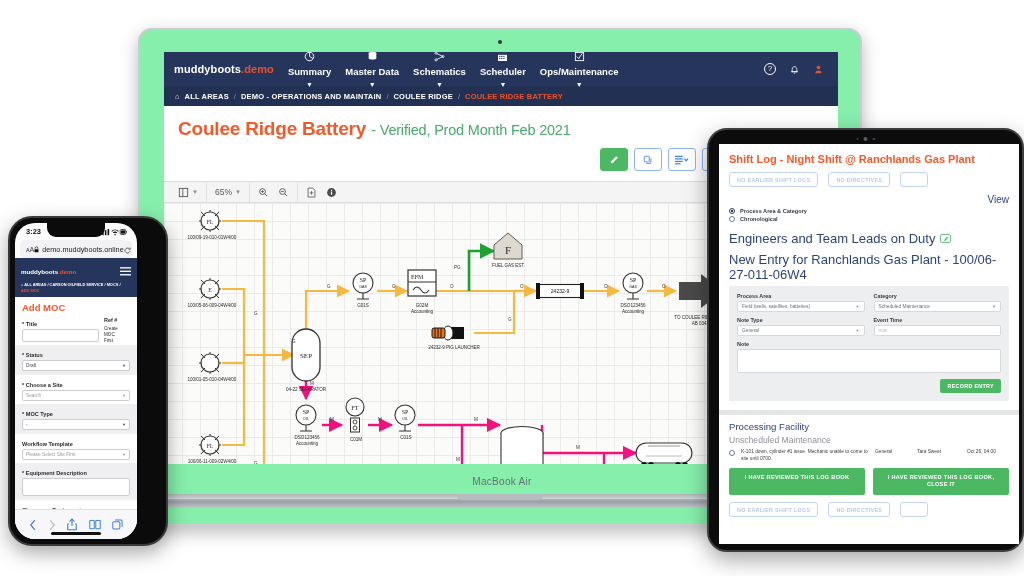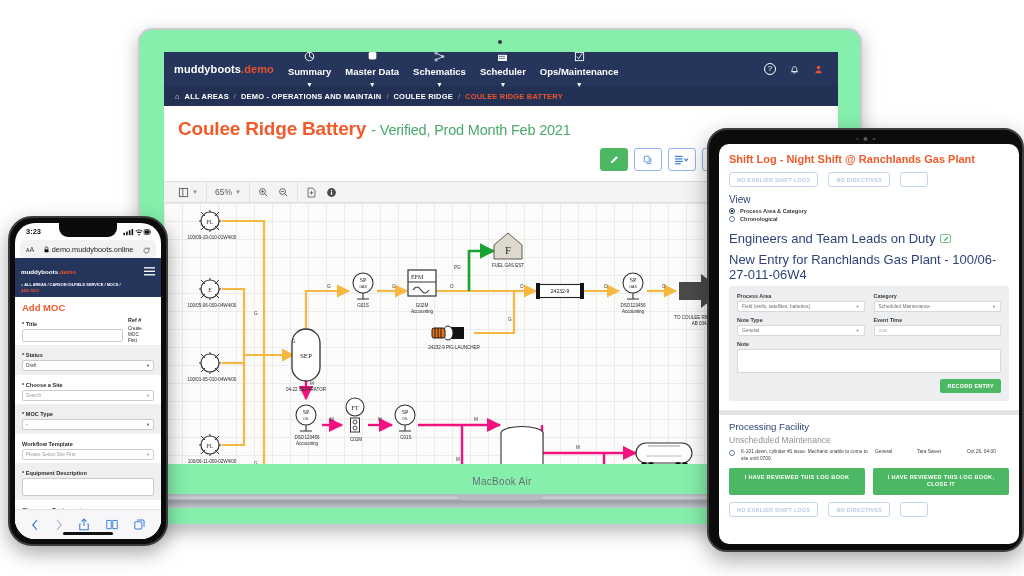--- a/index.html
+++ b/index.html
@@ -97,21 +97,21 @@
   .lbl { position:absolute; font-size:4.6px; color:#2b2b2b; text-align:center;
          letter-spacing:-.05px; line-height:1.25; white-space:pre; }
 
   
   .phone {
     position:absolute; left:8px; top:216px; width:160px; height:330px;
     background:#0b0b0c; border-radius:24px;
     border:2px solid #3a3a3d;
     box-shadow: 0 7px 20px rgba(0,0,0,.35);
   }
-  .phone-screen { position:absolute; left:5px; top:5px; width:146px; height:316px;
+  .phone-screen { position:absolute; left:5px; top:5px; width:122px; height:316px;
                   background:#fff; border-radius:20px; overflow:hidden; }
   .notch { position:absolute; left:50%; top:0; transform:translateX(-50%);
            width:58px; height:14px; background:#0b0b0c; border-radius:0 0 9px 9px; z-index:5; }
   .ph-status { height:17px; display:flex; align-items:center; justify-content:space-between;
                padding:0 10px 0 11px; font-size:7.5px; font-weight:700; color:#111; }
   .ph-urlbar { height:18px; background:#f2f2f4; margin:0 5px; border-radius:5px;
                display:flex; align-items:center; justify-content:space-between;
                padding:0 6px; }
   .ph-url { font-size:7.3px; color:#1b1b1b; display:flex; align-items:center; gap:3px; }
   .ph-aa { font-size:7px; color:#3c3c3e; }
@@ -145,28 +145,28 @@
   .tablet {
     position:absolute; left:707px; top:128px; width:317px; height:424px;
     background:#0c0c0d; border-radius:20px; border:2px solid #3e3e41;
     box-shadow:0 8px 22px rgba(0,0,0,.35);
   }
   .tab-cam { position:absolute; top:7px; left:50%; transform:translateX(-50%);
              display:flex; gap:5px; align-items:center; }
   .tab-cam i { display:block; width:2.5px; height:2.5px; border-radius:50%; background:#40444a; }
   .tab-cam i.big { width:4px; height:4px; background:#555a61; }
   .tab-screen { position:absolute; left:10px; top:14px; width:300px; height:400px;
-                background:#fff; border-radius:10px; overflow:hidden; }
+                background:#fff; border-radius:0; overflow:hidden; }
   .tb-h1 { font-size:11px; color:#f15a2b; font-weight:600; padding:9px 10px 7px; }
   .ghost-row { display:flex; gap:10px; padding:0 10px 7px; }
   .ghost { height:15px; border:1px solid #c3d4f0; border-radius:3px;
            display:flex; align-items:center; justify-content:center;
            font-size:5.4px; font-weight:700; color:#b8c9e6; letter-spacing:.3px;
            padding:0 7px; white-space:nowrap; }
-  .tb-cols { display:flex; padding:0 10px; gap:18px; }
+  .tb-cols { display:flex; padding:0 10px; gap:18px;text-align:right; }
   .tb-col-l { flex:1; }
   .tb-col-r { width:110px; }
   .tb-h2 { font-size:10px; color:#2f4378; font-weight:400; margin-bottom:3px; }
   .radio-row { display:flex; align-items:center; gap:5px; margin:2px 0; }
   .rad { width:6px; height:6px; border:1px solid #6b7a99; border-radius:50%; flex:none; }
   .rad.on { border-color:#2b3a5c; background:
             radial-gradient(circle, #2b3a5c 0 45%, #fff 46%); }
   .radio-row span { font-size:5.6px; font-weight:700; color:#343a40; }
   .tb-date { font-size:4.8px; color:#4a4a4a; margin-bottom:5px; }
   .tb-h3 { font-size:13px; color:#2f4378; padding:7px 10px 2px;

